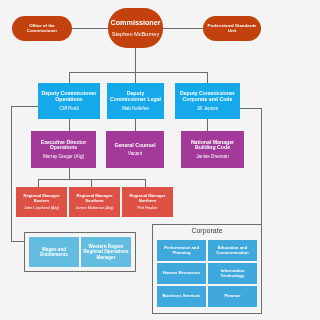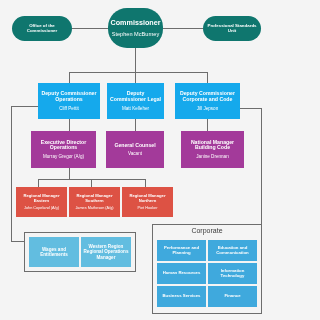--- a/index.html
+++ b/index.html
@@ -32,21 +32,21 @@
     line-height: 1.12;
     overflow: hidden;
   }
   .node .title {
     font-weight: bold;
   }
   .node .person {
     font-weight: normal;
   }
   
-  .t-green { background: #0f766e; border-radius: 19px; }
+  .t-green { background: #c2410c; border-radius: 19px; }
   .t-commissioner .title { font-size: 7.2px; }
   .t-commissioner .person { font-size: 5.6px; margin-top: 4px; }
   .t-side .title { font-size: 4.4px; }
   
   .t-blue { background: #15a9ec; }
   .t-blue .title { font-size: 5.2px; }
   .t-blue .person { font-size: 4.6px; margin-top: 3px; }
   
   .t-purple { background: #a33a9a; }
   .t-purple .title { font-size: 5.2px; }

